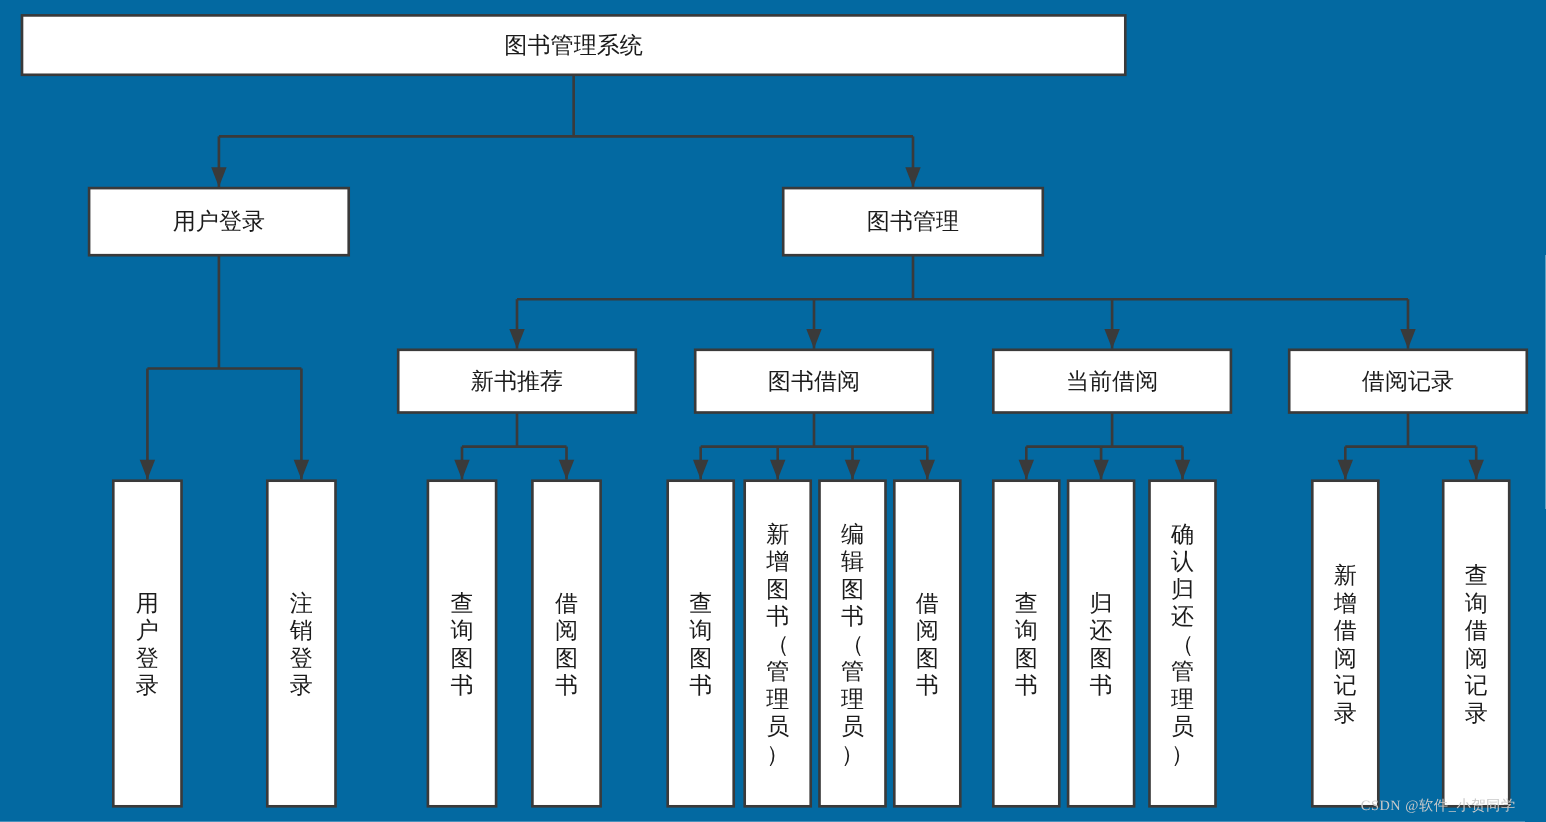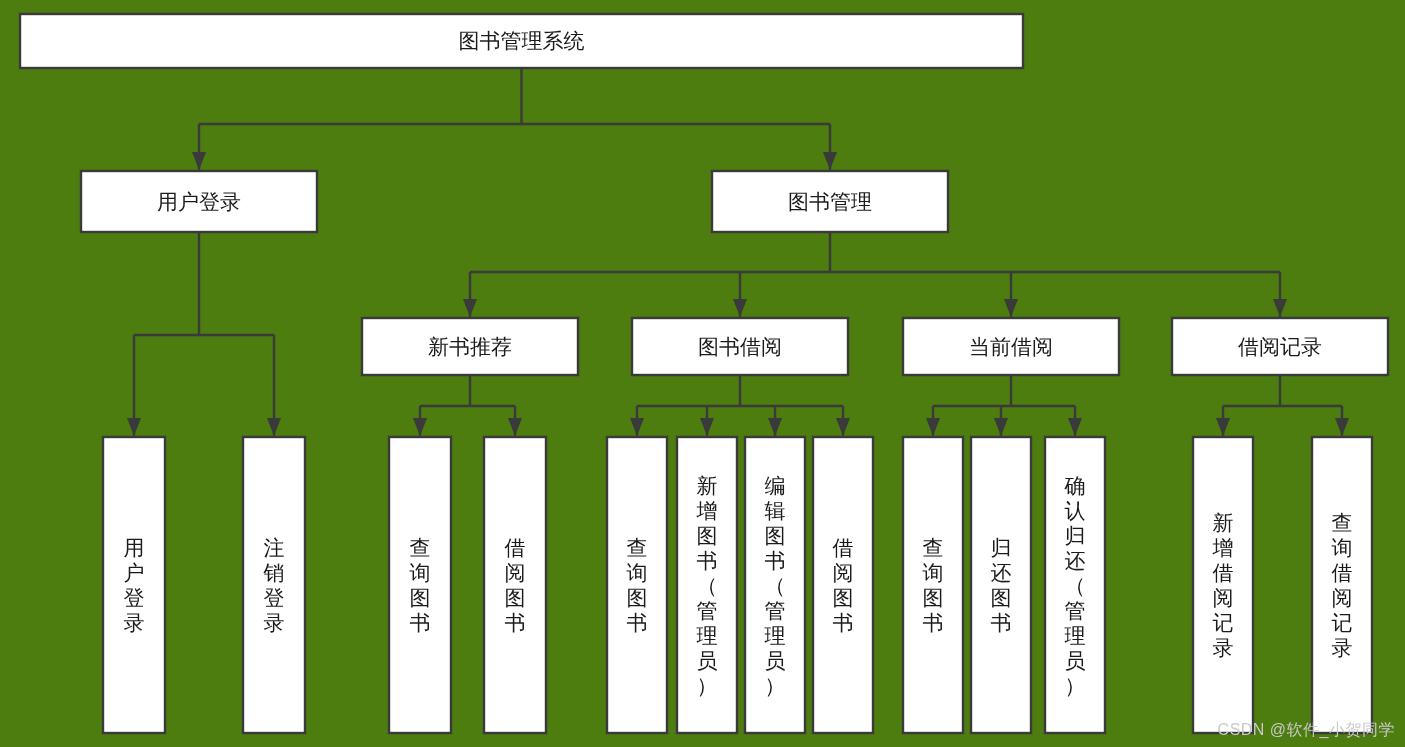--- a/index.html
+++ b/index.html
@@ -10,21 +10,21 @@
   body {
     width: 1405px;
     height: 747px;
     font-family: "DejaVu Sans", "Liberation Sans", sans-serif;
     overflow: hidden;
   }
   #diagram-root {
     position: relative;
     width: 1405px;
     height: 747px;
-    background: #4d7c0f;
+    background: #0369a1;
   }
   svg#flowchart {
     position: absolute;
     left: 0;
     top: 0;
     width: 1405px;
     height: 747px;
     display: block;
   }
   .node-box {
@@ -50,24 +50,24 @@
     dominant-baseline: middle;
   }
   .node-label-v {
     fill: #1b1b1b;
     font-family: "DejaVu Sans", "Liberation Sans", sans-serif;
     font-size: 21px;
     text-anchor: middle;
   }
   .watermark-text {
     position: absolute;
-    right: 10px;
+    right: 27px;
     bottom: 6px;
-    font-family: Liberation Sans, sans-serif;
-    font-size: 16px;
+    font-family: Liberation Serif, serif;
+    font-size: 13px;
     color: #c9c9c9;
     white-space: nowrap;
     letter-spacing: 0.5px;
     user-select: none;
   }
 </style>
 </head>
 <body>
 
 <div id="diagram-root">

